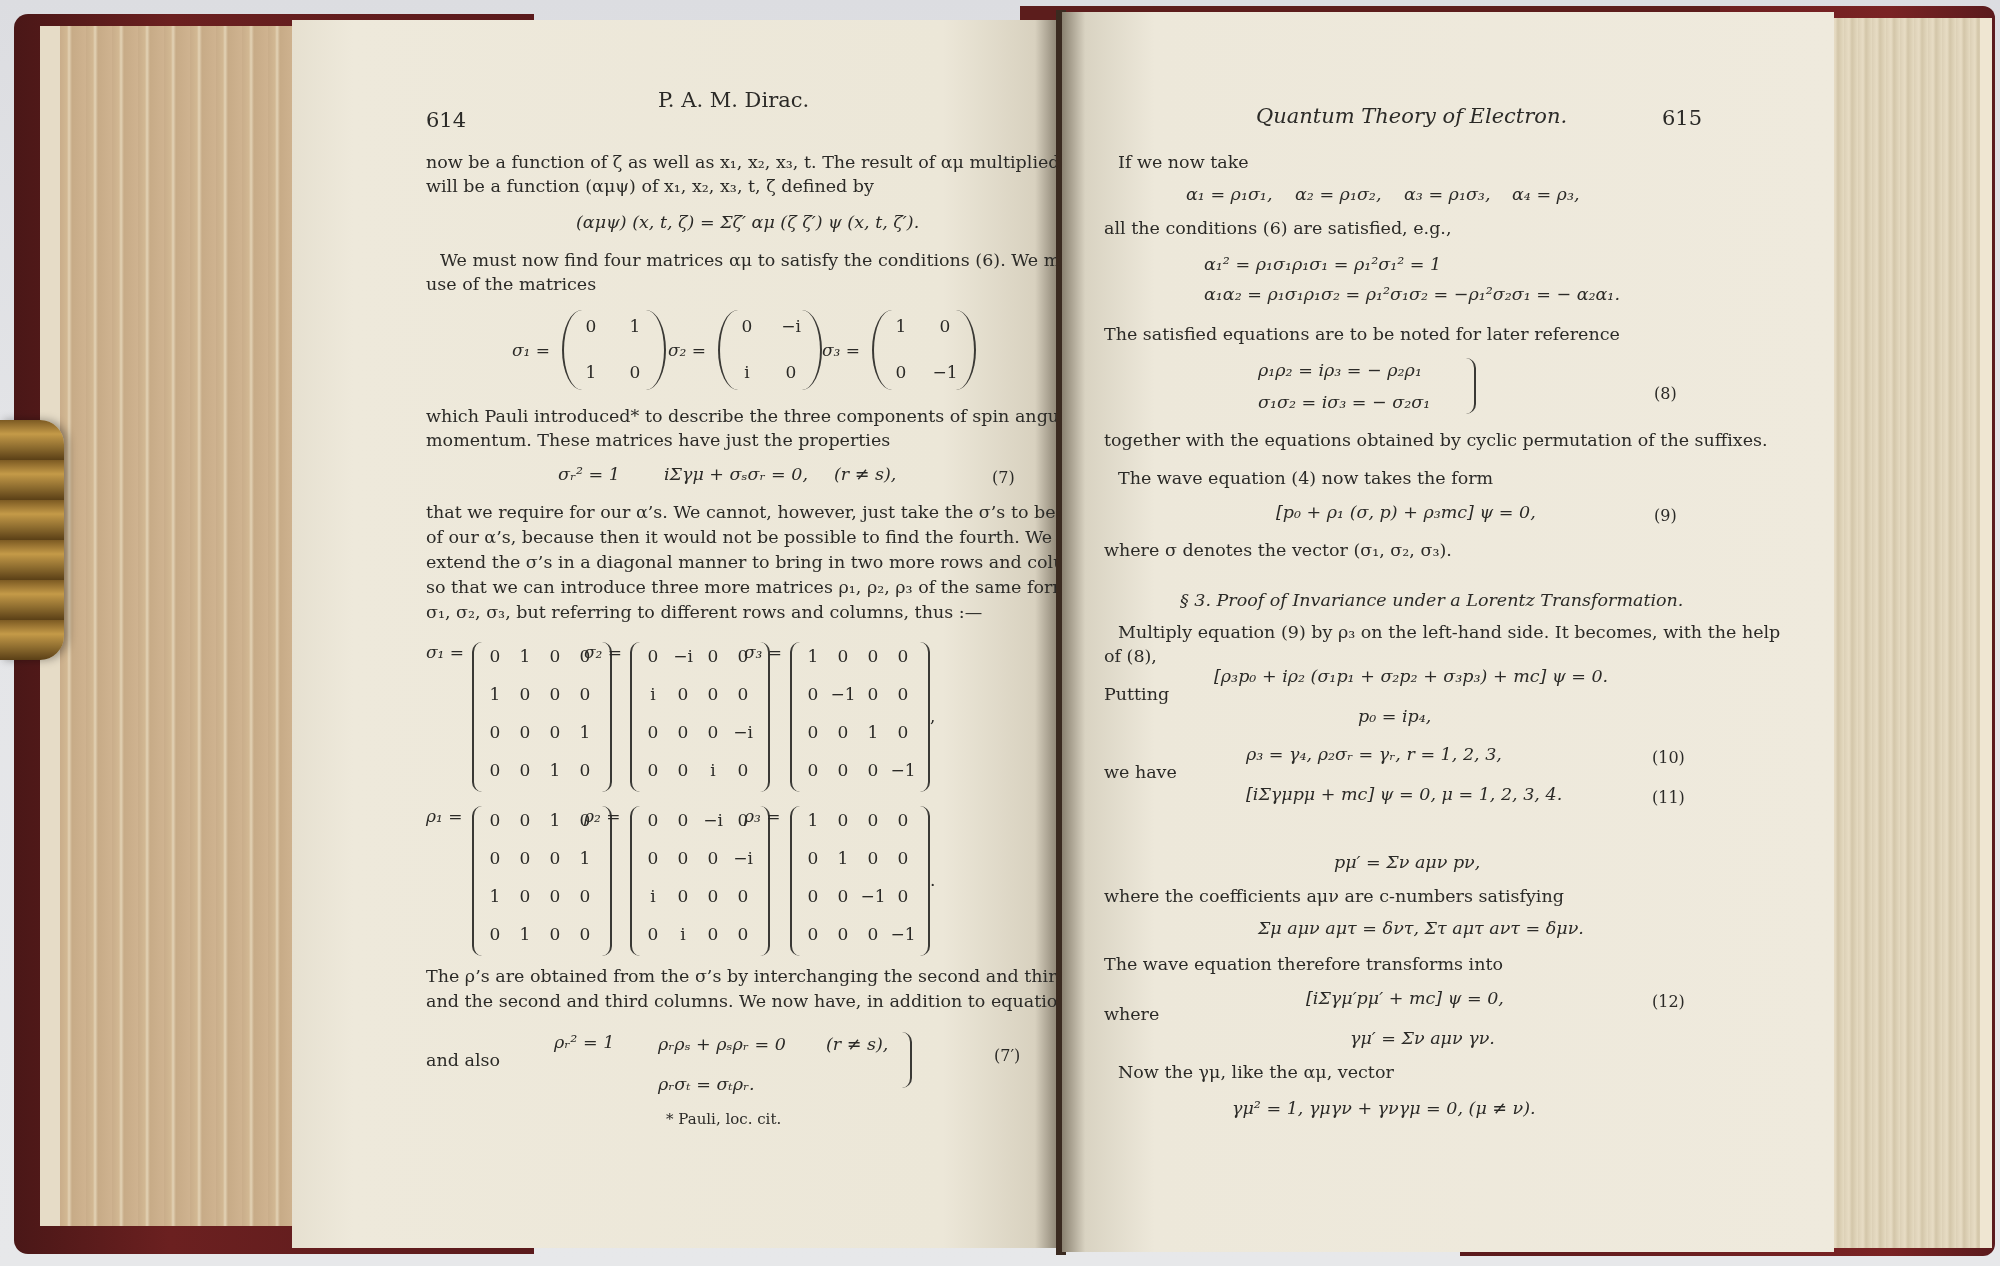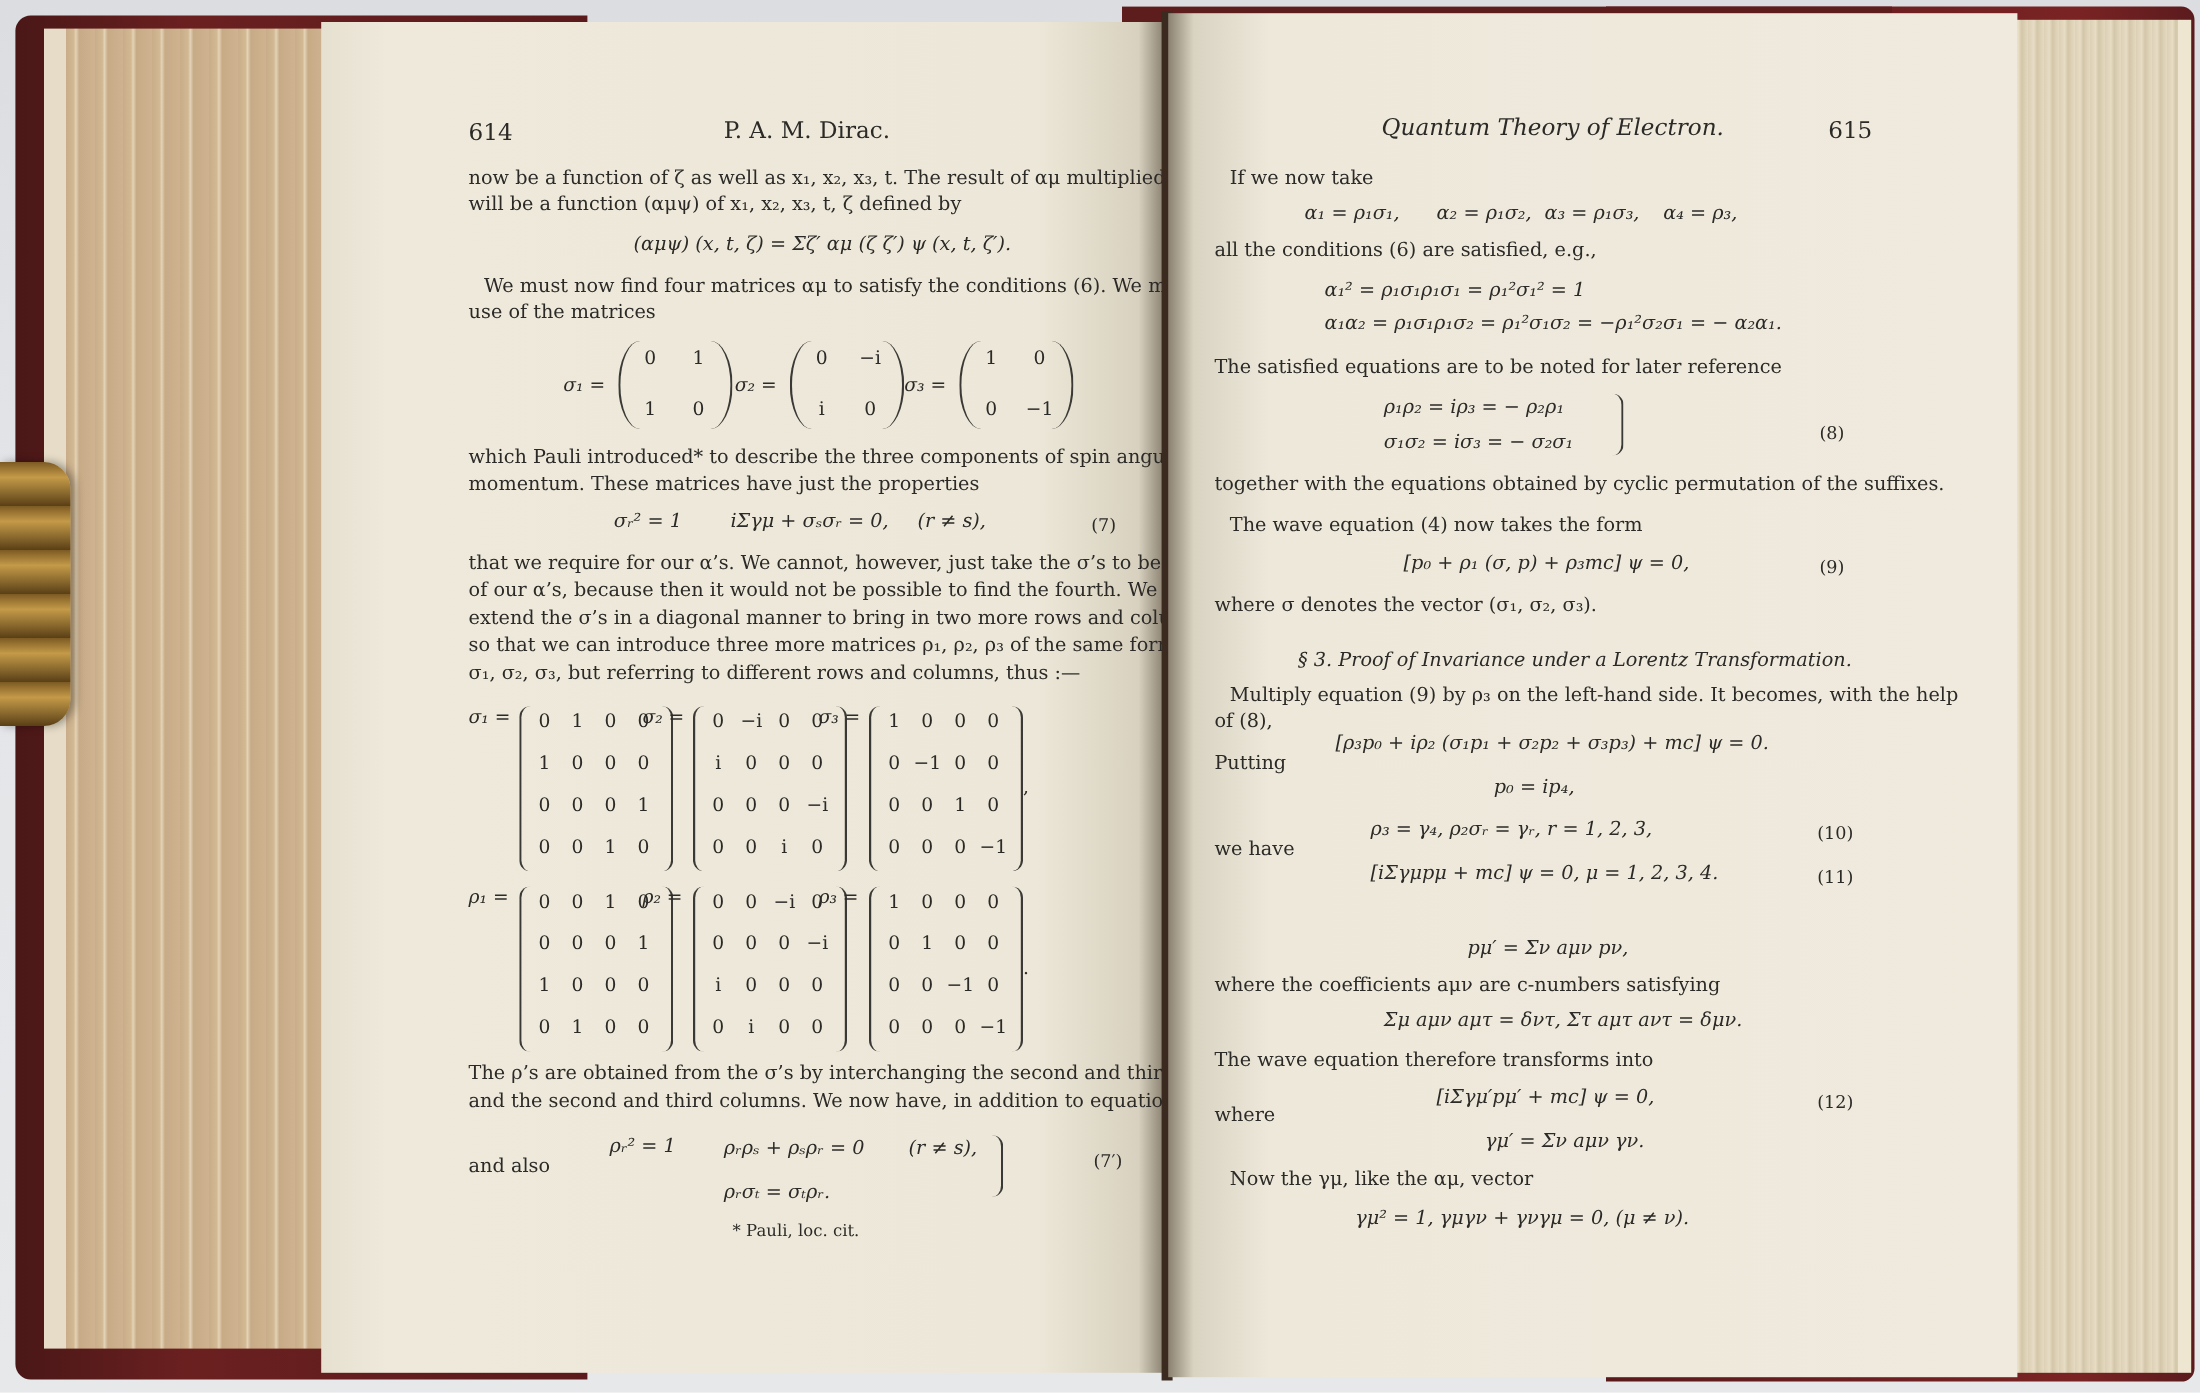--- a/index.html
+++ b/index.html
@@ -69,21 +69,21 @@
 
 <div class="cover-left"></div>
 <div class="cover-right"></div>
 <div class="cover-top-edge"></div>
 <div class="stack-left"></div>
 <div class="stack-right"></div>
 <div class="clasp"></div>
 
 <div class="page page-left">
   <div class="runhead" style="left:134px;top:88px;">614</div>
-  <div class="runhead" style="left:366px;top:86px;text-align:center;">P. A. M. Dirac.</div>
+  <div class="runhead" style="left:366px;top:68px;text-align:center;">P. A. M. Dirac.</div>
 
   <div class="line" style="left:134px;top:134px;">now be a function of ζ as well as x₁, x₂, x₃, t.   The result of αμ multiplied into ψ</div>
   <div class="line" style="left:134px;top:158px;">will be a function (αμψ) of x₁, x₂, x₃, t, ζ defined by</div>
   <div class="eq" style="left:284px;top:194px;">(αμψ) (x, t, ζ) = Σζ′ αμ (ζ ζ′) ψ (x, t, ζ′).</div>
   <div class="line" style="left:148px;top:232px;">We must now find four matrices αμ to satisfy the conditions (6).   We make</div>
   <div class="line" style="left:134px;top:256px;">use of the matrices</div>
 
   <div class="mat mat2" style="left:220px;top:290px;width:170px;height:80px;">
     <span class="label" style="top:30px;">σ₁ =</span>
     <div class="body" style="left:50px;top:0;width:100px;height:80px;">
@@ -278,21 +278,21 @@
 </div>
 
 <div class="gutter"></div>
 
 <div class="page page-right">
   <div class="runhead ital" style="left:194px;top:92px;">Quantum Theory of Electron.</div>
   <div class="runhead" style="left:600px;top:94px;">615</div>
 
   <div class="line" style="left:56px;top:142px;">If we now take</div>
   <div class="eq" style="left:124px;top:174px;">α₁ = ρ₁σ₁,</div>
-  <div class="eq" style="left:244px;top:174px;">α₂ = ρ₁σ₂,</div>
+  <div class="eq" style="left:233px;top:174px;">α₂ = ρ₁σ₂,</div>
   <div class="eq" style="left:342px;top:174px;">α₃ = ρ₁σ₃,</div>
   <div class="eq" style="left:450px;top:174px;">α₄ = ρ₃,</div>
   <div class="line" style="left:42px;top:208px;">all the conditions (6) are satisfied, e.g.,</div>
   <div class="eq" style="left:142px;top:244px;">α₁² = ρ₁σ₁ρ₁σ₁ = ρ₁²σ₁² = 1</div>
   <div class="eq" style="left:142px;top:274px;">α₁α₂ = ρ₁σ₁ρ₁σ₂ = ρ₁²σ₁σ₂ = −ρ₁²σ₂σ₁ = − α₂α₁.</div>
 
   <div class="line" style="left:42px;top:314px;">The satisfied equations are to be noted for later reference</div>
   <div class="eq" style="left:196px;top:350px;">ρ₁ρ₂ = iρ₃ = − ρ₂ρ₁</div>
   <div class="eq" style="left:196px;top:382px;">σ₁σ₂ = iσ₃ = − σ₂σ₁</div>
   <div style="position:absolute;left:402px;top:346px;width:10px;height:56px;border-right:2px solid #3a3935;border-radius:0 10px 10px 0;"></div>

